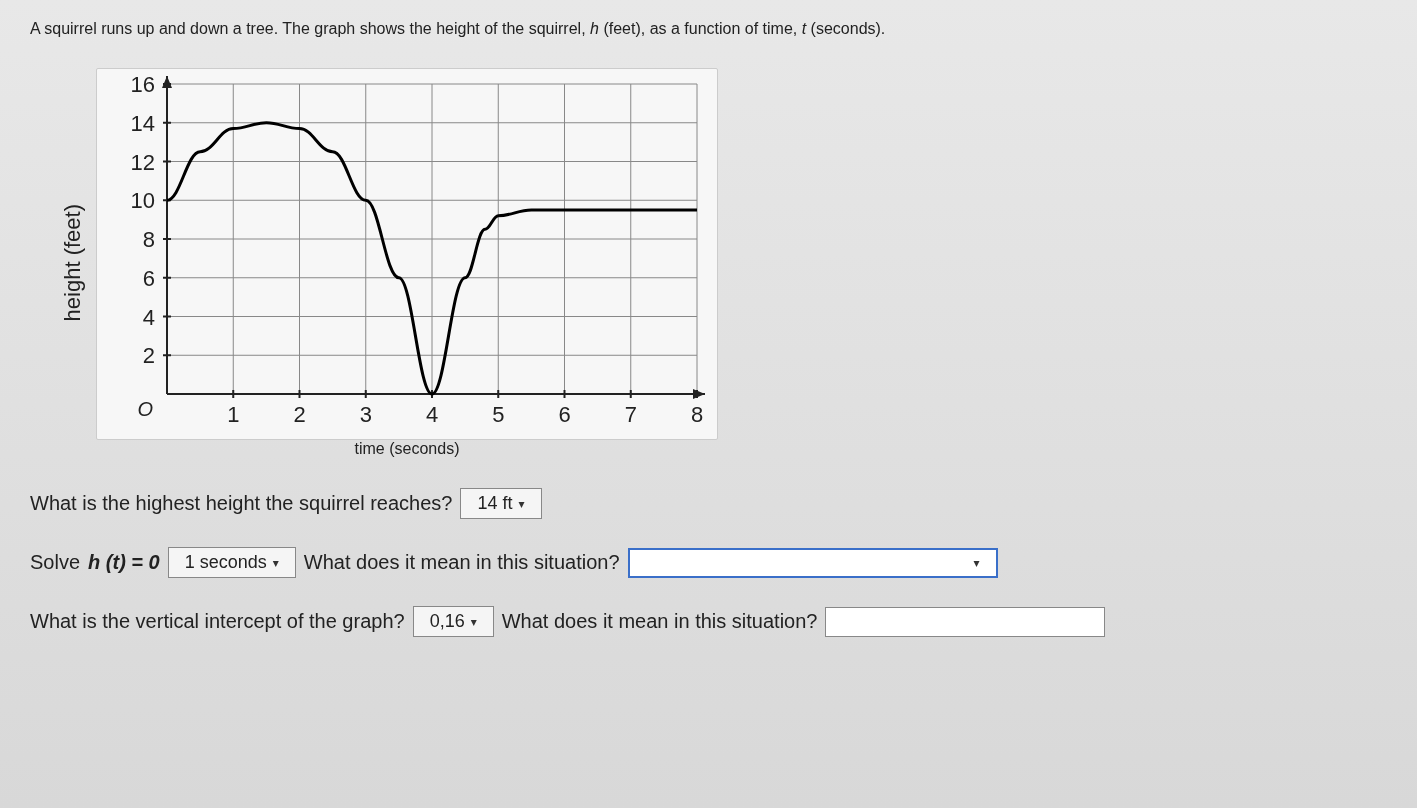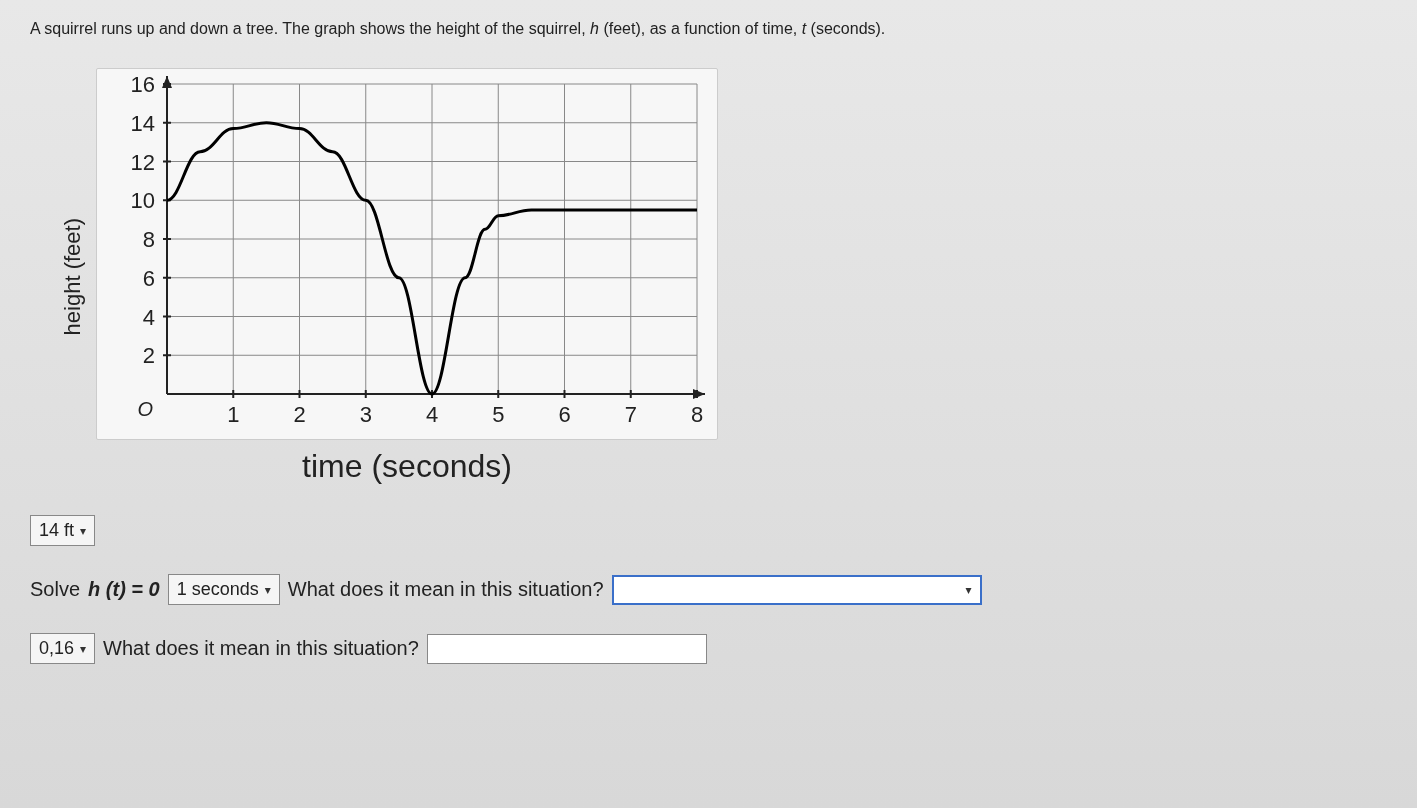--- a/index.html
+++ b/index.html
@@ -30,41 +30,41 @@
     margin-right: 10px;
     text-align: center;
   }
   .chart-col { display: flex; flex-direction: column; align-items: center; }
   .chart-area {
     position: relative;
     background: #f7f7f7;
     border: 1px solid #ccc;
     border-radius: 2px;
   }
-  .xlabel { font-size: 32px; margin-top: 8px; }
+  .xlabel { font-size: 16px; }
   svg { display: block; }
   .tick-label { font-size: 22px; fill: #222; }
   .origin-label { font-size: 20px; fill: #222; font-style: italic; }
   .grid-line { stroke: #888; stroke-width: 1; }
   .axis-line { stroke: #222; stroke-width: 2; }
   .curve { stroke: #000; stroke-width: 3; fill: none; }
   .arrow { fill: #222; }
 
   .question-row {
     font-size: 20px;
     margin: 28px 0;
     display: flex;
     align-items: center;
     flex-wrap: wrap;
     gap: 8px;
   }
   .select-box {
     border: 1px solid #888;
     background: #f5f5f5;
-    padding: 4px 8px;
+    padding: 4px 16px;
     font-size: 18px;
     display: inline-flex;
     align-items: center;
     gap: 6px;
     cursor: pointer;
     min-height: 30px;
   }
   .select-box.wide { min-width: 370px; background:#fff; border:2px solid #3a6fc9;}
   .select-box.plain-wide { min-width: 280px; background:#fff;}
   .chev { font-size: 12px; color:#333; }
@@ -136,20 +136,21 @@
           <line x1="66" y1="15" x2="74" y2="15" class="axis-line"></line>
           <text x="56" y="347" text-anchor="end" class="origin-label">O</text>
           <path d="M 70 131.25 C 83.25 131.25, 89.875 82.8125, 103.125 82.8125 C 116.375 82.8125, 123 59.5625, 136.25 59.5625 C 149.5 59.5625, 156.125 53.75, 169.375 53.75 C 182.625 53.75, 189.25 59.5625, 202.5 59.5625 C 215.75 59.5625, 222.375 82.8125, 235.625 82.8125 C 248.875 82.8125, 255.5 131.25, 268.75 131.25 C 282 131.25, 288.625 208.75, 301.875 208.75 C 315.125 208.75, 321.75 325, 335 325 C 348.25 325, 354.875 208.75, 368.125 208.75 C 376.075 208.75, 380.05 160.3125, 388 160.3125 C 393.3 160.3125, 395.95 146.75, 401.25 146.75 C 414.5 146.75, 421.125 140.9375, 434.375 140.9375 C 447.625 140.9375, 454.25 140.9375, 467.5 140.9375 C 494 140.9375, 507.25 140.9375, 533.75 140.9375 C 560.25 140.9375, 573.5 140.9375, 600 140.9375" class="curve"></path>
         </svg>
     </div>
     <div class="xlabel">time (seconds)</div>
   </div>
 </div>
 
 <div class="question-row">
+  <span>What is the highest height the squirrel reaches?</span>
   <span class="select-box">
     <span>14 ft</span>
     <span class="chev">▾</span>
   </span>
 </div>
 
 <div class="question-row">
   <span>Solve </span>
   <span class="math">h (t) = 0</span>
   <span class="select-box">
@@ -157,20 +158,21 @@
     <span class="chev">▾</span>
   </span>
   <span>What does it mean in this situation?</span>
   <span class="select-box wide">
     <span></span>
     <span class="chev" style="margin-left:auto">▾</span>
   </span>
 </div>
 
 <div class="question-row">
+  <span>What is the vertical intercept of the graph?</span>
   <span class="select-box">
     <span>0,16</span>
     <span class="chev">▾</span>
   </span>
   <span>What does it mean in this situation?</span>
   <span class="select-box plain-wide">
     <span></span>
   </span>
 </div>
 

